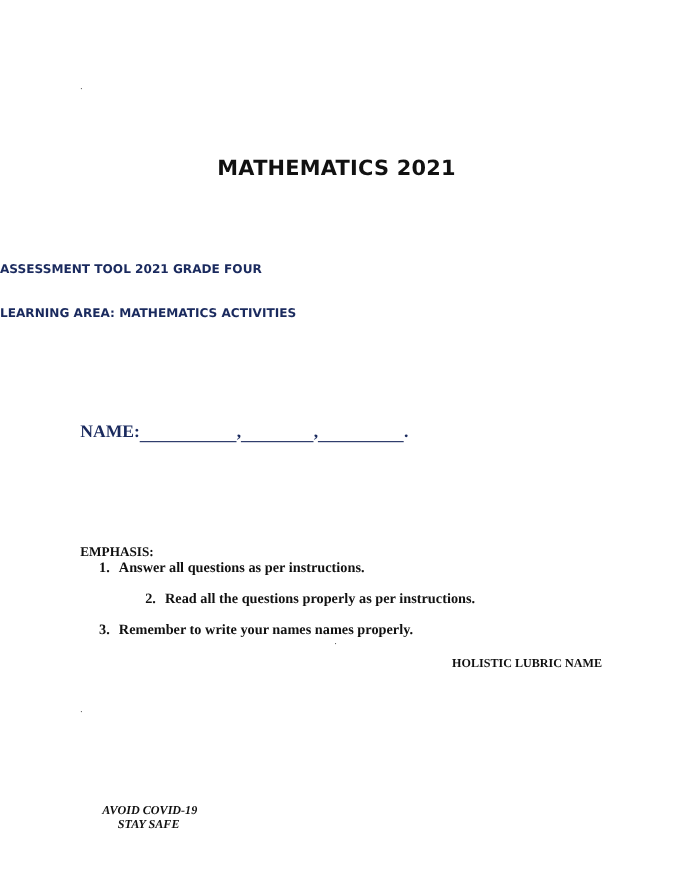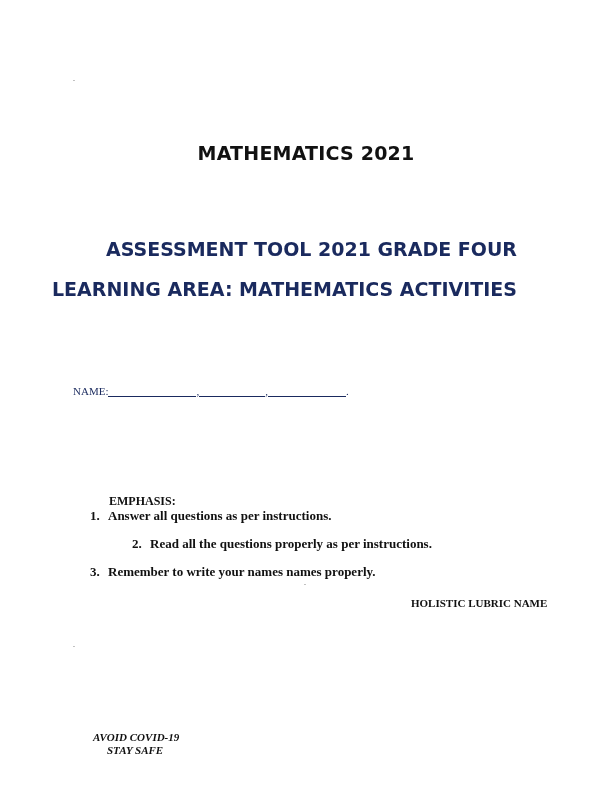--- a/index.html
+++ b/index.html
@@ -1,23 +1,23 @@
 <!DOCTYPE html>
 <html><head>
 <meta charset="utf-8">
 <style>
   html, body { margin:0; padding:0; background:#ffffff; }
   body { width:612px; height:792px; position:relative; overflow:hidden; font-family:"Liberation Serif", serif; color:#111; }
   .abs { position:absolute; }
   .dot { font-size:8px; color:#333; }
   .title { left:0; width:612px; top:142px; text-align:center; font-family:"DejaVu Sans", sans-serif; font-weight:bold; font-size:19px; color:#111; letter-spacing:0.2px; }
-  .sub { left:0; width:517px; text-align:right; font-family:"DejaVu Sans", sans-serif; font-weight:bold; font-size:19px; color:#1a2a5e; }
-  .name-row { left:73px; top:384px; font-weight:normal; font-size:11px; color:#1a2a5e; display:flex; align-items:flex-end; }
+  .sub { left:0; width:517px; text-align:left; font-family:"DejaVu Sans", sans-serif; font-weight:bold; font-size:11px; color:#1a2a5e; }
+  .name-row { left:73px; top:384px; font-weight:bold; font-size:16px; color:#1a2a5e; display:flex; align-items:flex-end; }
   .blank { display:inline-block; border-bottom:1.5px solid #1a2a5e; height:12px; }
-  .emph { left:73px; top:494px; font-weight:bold; font-size:12px;margin-left:36px; }
+  .emph { left:73px; top:494px; font-weight:bold; font-size:12px; }
   .list { left:90px; font-weight:bold; font-size:13px; }
   .list .num { display:inline-block; width:18px; }
   .score { left:411px; top:597px; font-weight:bold; font-size:11px; }
   .foot { font-style:italic; font-weight:bold; font-size:11px; }
 </style>
 </head>
 <body>
 
 <div class="abs dot" style="left:73px;top:74px;">.</div>
 

